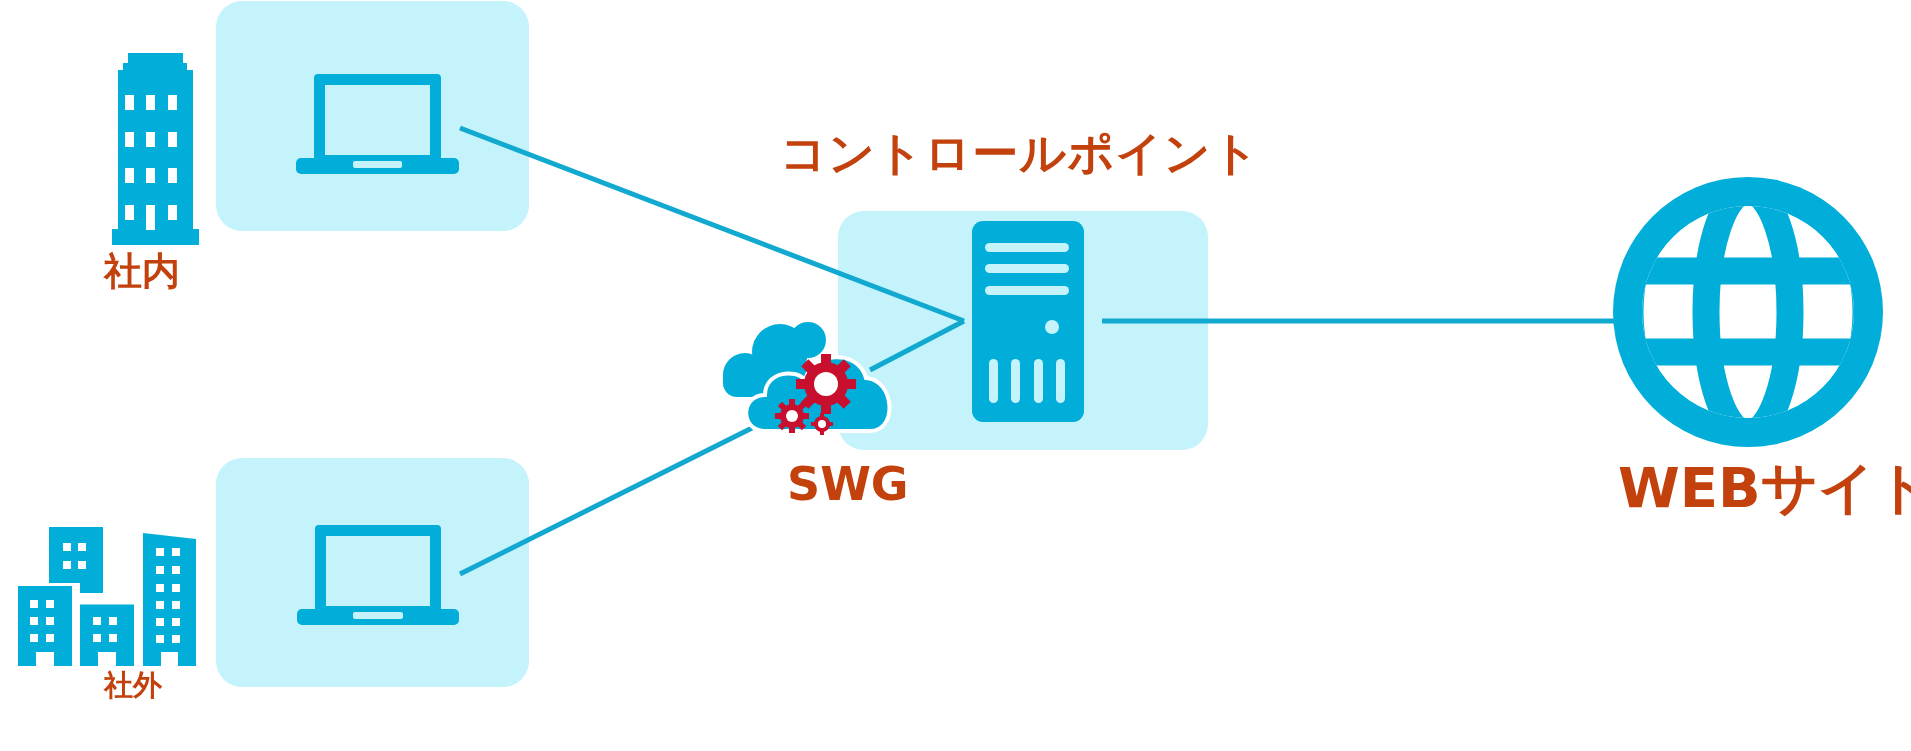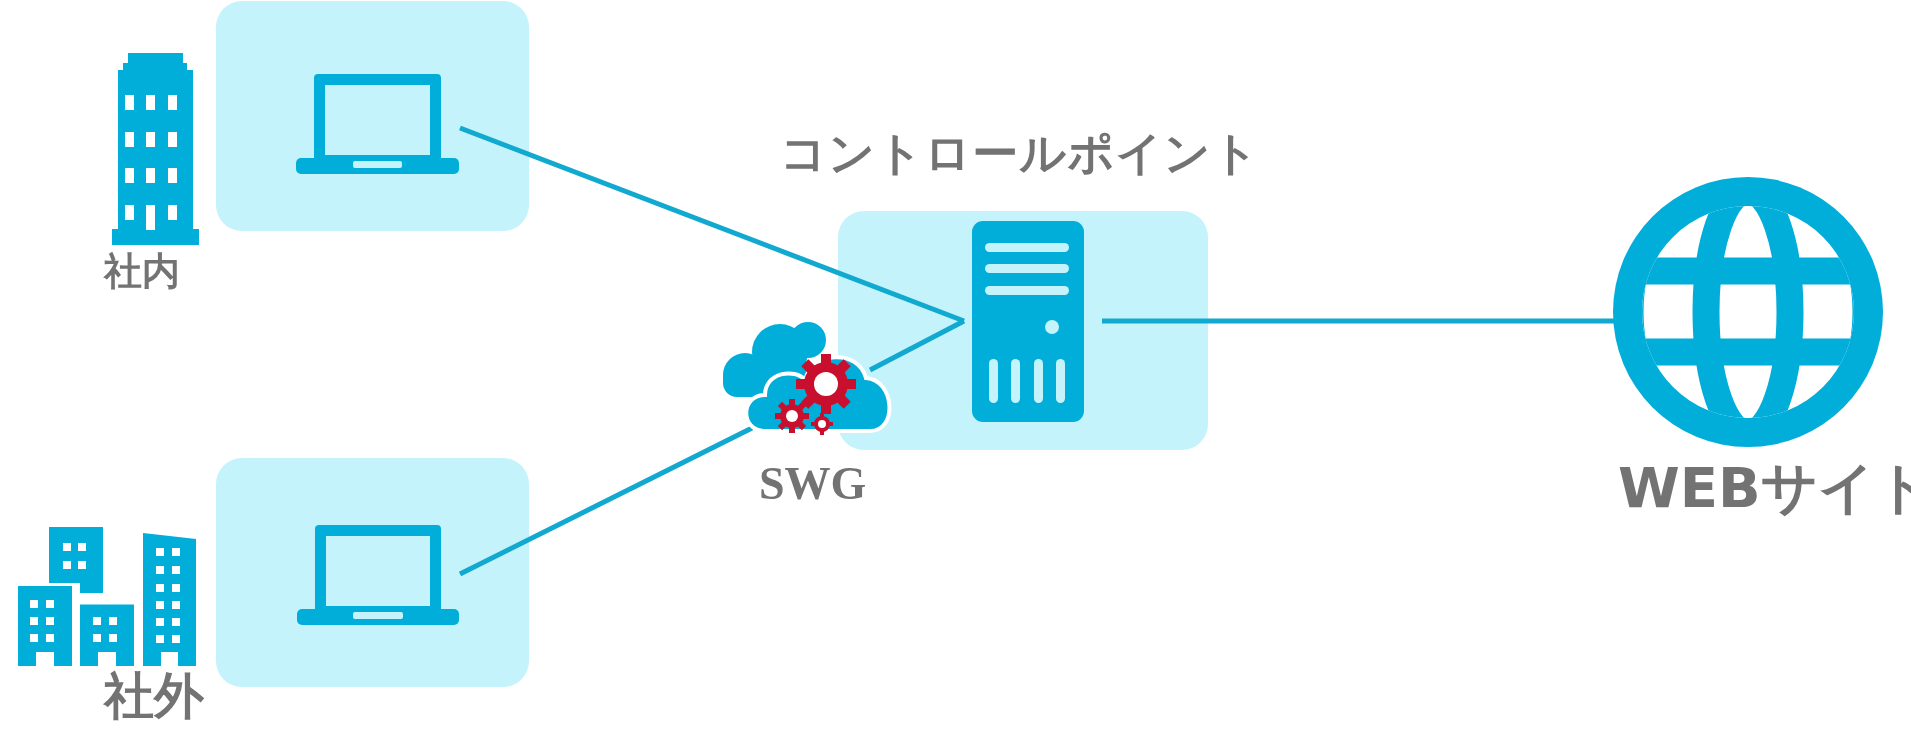--- a/index.html
+++ b/index.html
@@ -1,19 +1,19 @@
 <!DOCTYPE html>
 <html><head>
 <meta charset="utf-8">
 <style>
   html, body { margin: 0; padding: 0; background: #ffffff; }
   body { width: 1911px; height: 751px; position: relative; overflow: hidden;
          font-family: "DejaVu Sans", "Liberation Sans", sans-serif; }
   .zone { position: absolute; background: #c4f3fc; border-radius: 26px; }
-  .label { position: absolute; color: #737373; font-weight: bold; white-space: nowrap; line-height: 1; }
+  .label { position: absolute; color: #c2410c; font-weight: bold; white-space: nowrap; line-height: 1; }
   svg { position: absolute; overflow: visible; }
 </style>
 </head>
 <body>
 
 <div class="zone" style="left:216px; top:1px; width:313px; height:230px;"></div>
 <div class="zone" style="left:216px; top:458px; width:313px; height:229px;"></div>
 <div class="zone" style="left:838px; top:211px; width:370px; height:239px;"></div>
 
 <svg style="left:0; top:0;" width="1911" height="751">
@@ -92,21 +92,21 @@
     <rect x="156" y="635" width="8" height="8"></rect>
       <rect x="172" y="635" width="8" height="8"></rect>
   </g>
 
   <g stroke="#ffffff" stroke-width="3" fill="none">
     <path d="M74 586 V666"></path>
     <path d="M78 603 H136"></path>
     <path d="M139 540 V666"></path>
   </g>
 </svg>
-<div class="label" style="left:104px; top:671px; font-size:50px;">社外</div>
+<div class="label" style="left:104px; top:671px; font-size:29px;">社外</div>
 
 <svg style="left:0; top:0;" width="520" height="200">
   <rect x="314" y="74" width="127" height="88" rx="4" fill="#00aed9"></rect>
   <rect x="325" y="85" width="105" height="70" fill="#c4f3fc"></rect>
   <rect x="296" y="158" width="163" height="16" rx="5" fill="#00aed9"></rect>
   <rect x="353" y="161" width="49" height="7" rx="2" fill="#c4f3fc"></rect>
 </svg>
 <svg style="left:0; top:0;" width="520" height="700">
   <rect x="315" y="525" width="126" height="88" rx="4" fill="#00aed9"></rect>
   <rect x="326" y="536" width="104" height="70" fill="#c4f3fc"></rect>
@@ -165,21 +165,21 @@
       <rect x="-11" y="-2" width="4" height="4"></rect>
       <rect x="7" y="-2" width="4" height="4"></rect>
     </g>
   </g>
   <g fill="#ffffff">
     <circle cx="826" cy="384" r="12"></circle>
     <circle cx="792" cy="416" r="6"></circle>
     <circle cx="822" cy="424" r="4"></circle>
   </g>
 </svg>
-<div class="label" style="left:759px; top:461px; font-size:46px;font-family:Liberation Serif, serif;">SWG</div>
+<div class="label" style="left:787px; top:461px; font-size:46px;">SWG</div>
 
 <div class="label" style="left:780px; top:130px; font-size:46px; letter-spacing:1px;">コントロールポイント</div>
 
 <svg style="left:0; top:0;" width="1100" height="450">
   <rect x="972" y="221" width="112" height="201" rx="11" fill="#00aed9"></rect>
   <g fill="#c4f3fc">
     <rect x="985" y="243" width="84" height="9" rx="4.5"></rect>
     <rect x="985" y="264" width="84" height="9" rx="4.5"></rect>
     <rect x="985" y="286" width="84" height="9" rx="4.5"></rect>
     <circle cx="1052" cy="327" r="7"></circle>

